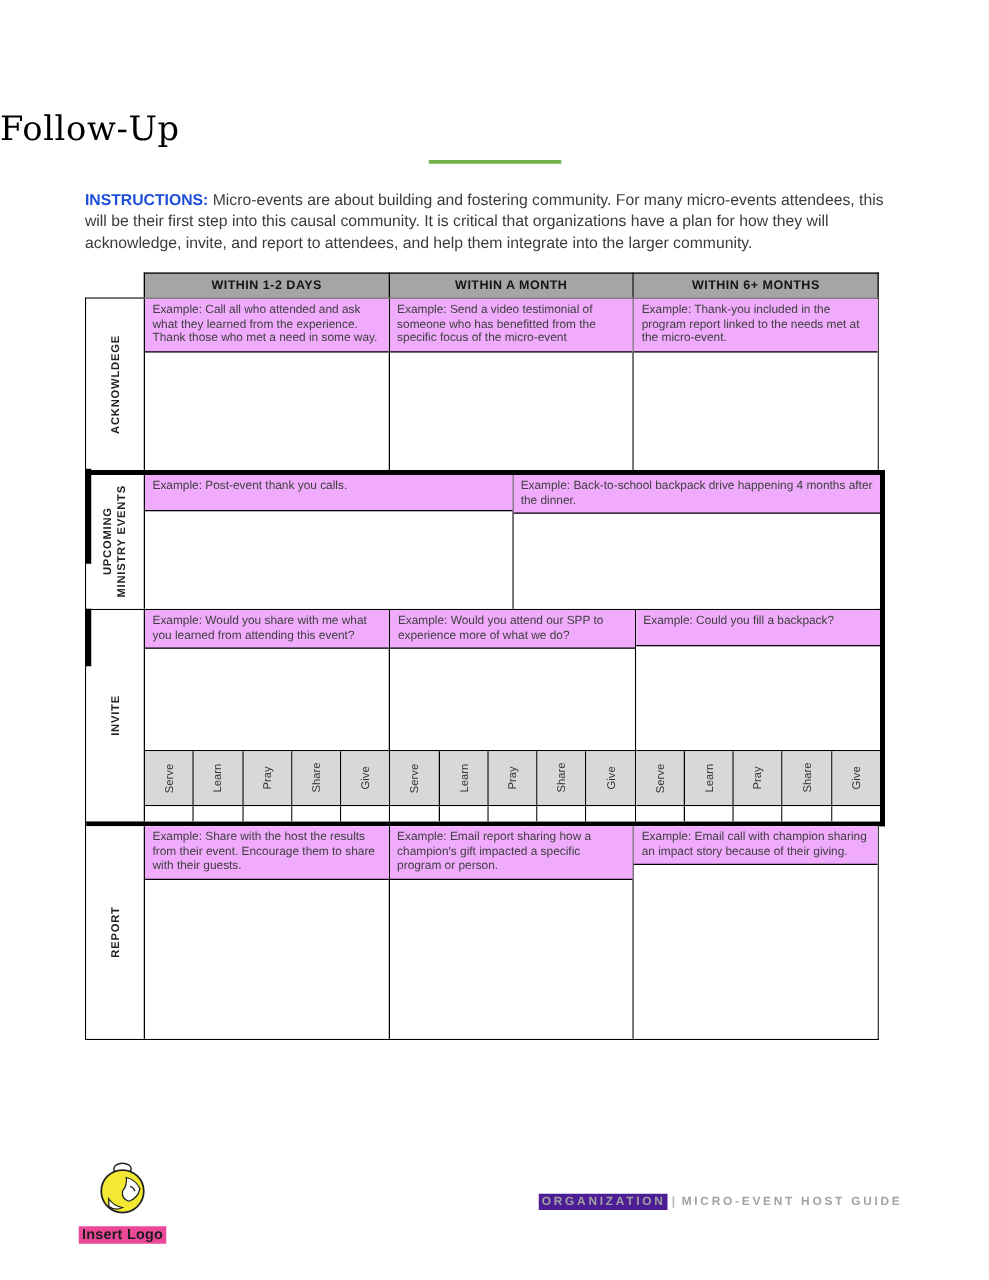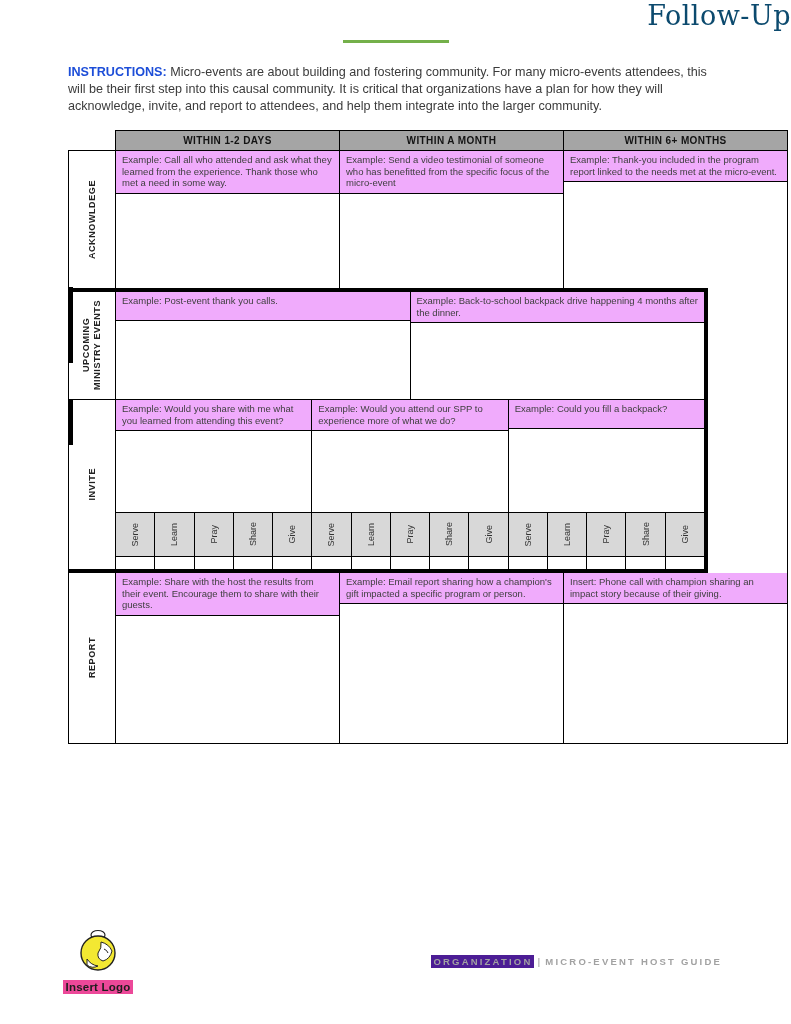--- a/index.html
+++ b/index.html
@@ -3,35 +3,35 @@
 <meta charset="utf-8">
 <style>
   * { margin:0; padding:0; box-sizing:border-box; }
   html,body { background:#e9e9e9; }
   .page {
     width:791px; height:1024px; background:#ffffff; position:relative;
     font-family:"Liberation Sans", sans-serif; margin:0 auto; overflow:hidden;
   }
   
   .title {
-    text-align:right;
+    padding-top:88px; text-align:left;
     font-family:"DejaVu Serif", serif; font-weight:400;
-    font-size:27px; color:#0c4a6e; letter-spacing:0.5px;
+    font-size:27px; color:#000000; letter-spacing:0.5px;
   }
   .title-underline {
     width:106px; height:3px; background:#74b04a; margin:9px auto 0;
   }
   
   .instructions {
     margin:21px 0 0 68px; width:656px;
     font-size:12.6px; line-height:17px; color:#3b3b3b;
   }
   .instructions .lead b { color:#1d4ed8; font-weight:bold; }
   
-  .ftable { position:relative; width:720px; margin:15px 0 0 68px; font-size:9.5px; }
+  .ftable { position:relative; width:635px; margin:15px 0 0 68px; font-size:9.5px; }
   .thead { display:flex; height:20px; padding-left:47px; }
   .th {
     flex:1; background:#a5a5a5; border:1px solid #000; border-bottom:none; border-left:none;
     display:flex; align-items:center; justify-content:center;
     font-weight:bold; font-size:10px; color:#131313; letter-spacing:0.4px;
   }
   .th:first-child { border-left:1px solid #000; }
   .tbody { border:1px solid #000; }
   .section { display:flex; }
   .label-cell {
@@ -243,21 +243,21 @@
         </div>
         <div class="dcell">
           <div class="example">Example: Share with the host the results from their event. Encourage them to share with their guests.</div>
           <div class="spacer"></div>
         </div>
         <div class="dcell">
           <div class="example">Example: Email report sharing how a champion's gift impacted a specific program or person.</div>
           <div class="spacer"></div>
         </div>
         <div class="dcell">
-          <div class="example">Insert: Phone call with champion sharing an impact story because of their giving.</div>
+          <div class="example">Example: Email call with champion sharing an impact story because of their giving.</div>
           <div class="spacer"></div>
         </div>
       </div>
 
     </div>
 
     <div class="thickbar bar-upcoming"></div>
     <div class="thickbar bar-invite"></div>
   </div>
 

